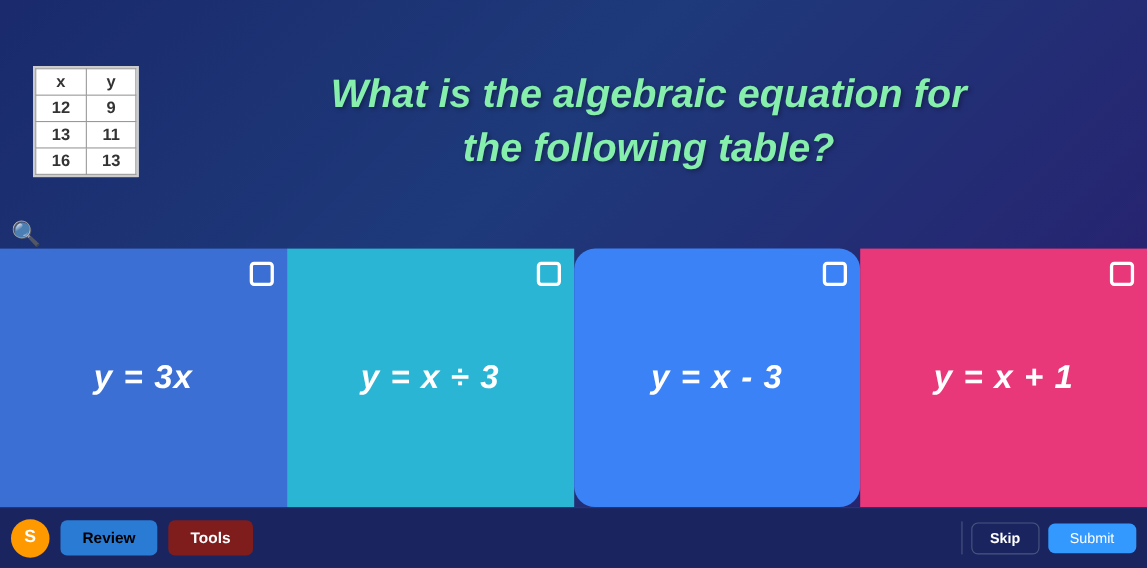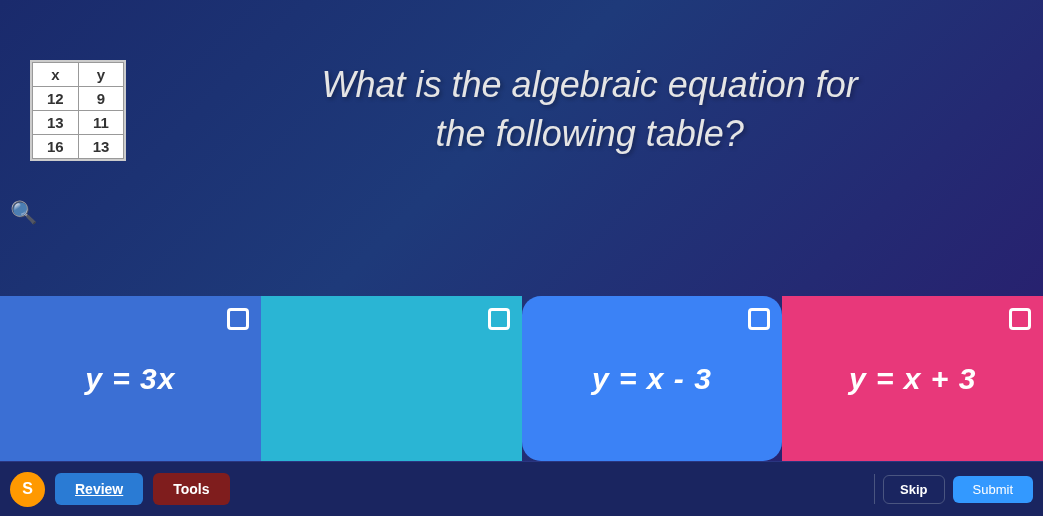--- a/index.html
+++ b/index.html
@@ -52,23 +52,23 @@
       text-align: center;
     }
 
     .data-table th {
       background: white;
       font-weight: bold;
     }
 
     
     .question-text {
-      color: #e5e5e5;
+      color: #86efac;
       font-size: 36px;
-      font-weight: normal;
+      font-weight: bold;
       font-style: italic;
       line-height: 1.35;
       text-shadow: 2px 2px 4px rgba(0,0,0,0.3);
       flex: 1;
       text-align: center;
     }
 
     
     .zoom-icon {
       position: absolute;
@@ -78,21 +78,21 @@
       font-size: 22px;
       opacity: 0.8;
     }
 
     
     .cards-section {
       position: absolute;
       bottom: 55px;
       left: 0;
       right: 0;
-      height: 165px;
+      height: 235px;
       display: flex;
       gap: 0;
     }
 
     .answer-card {
       flex: 1;
       position: relative;
       display: flex;
       align-items: center;
       justify-content: center;
@@ -158,28 +158,27 @@
     }
 
     .bottom-left {
       display: flex;
       align-items: center;
       gap: 10px;
     }
 
     .review-btn {
       background: #2a7bd4;
-      color: #ffffff;
+      color: #000000;
       border: none;
       padding: 8px 20px;
       border-radius: 6px;
       font-size: 14px;
       cursor: pointer;
       font-weight: bold;
-      text-decoration: underline;
     }
 
     .tools-btn {
       background: #7f1d1d;
       color: white;
       border: none;
       padding: 8px 20px;
       border-radius: 6px;
       font-size: 14px;
       cursor: pointer;
@@ -273,28 +272,29 @@
 
 <div class="zoom-icon">🔍</div>
 
 <div class="cards-section">
   <div class="answer-card card-blue">
     <div class="checkbox"></div>
     <div class="card-formula">y = 3x</div>
   </div>
   <div class="answer-card card-cyan">
     <div class="checkbox"></div>
+    <div class="card-formula">y = x ÷ 3</div>
   </div>
   <div class="answer-card card-orange">
     <div class="checkbox"></div>
     <div class="card-formula">y = x - 3</div>
   </div>
   <div class="answer-card card-pink">
     <div class="checkbox"></div>
-    <div class="card-formula">y = x + 3</div>
+    <div class="card-formula">y = x + 1</div>
   </div>
 </div>
 
 <div class="bottom-bar">
   <div class="bottom-left">
     <div class="user-avatar">S</div>
     <button class="review-btn">Review</button>
     <button class="tools-btn">Tools</button>
   </div>
   <div class="bottom-right">

